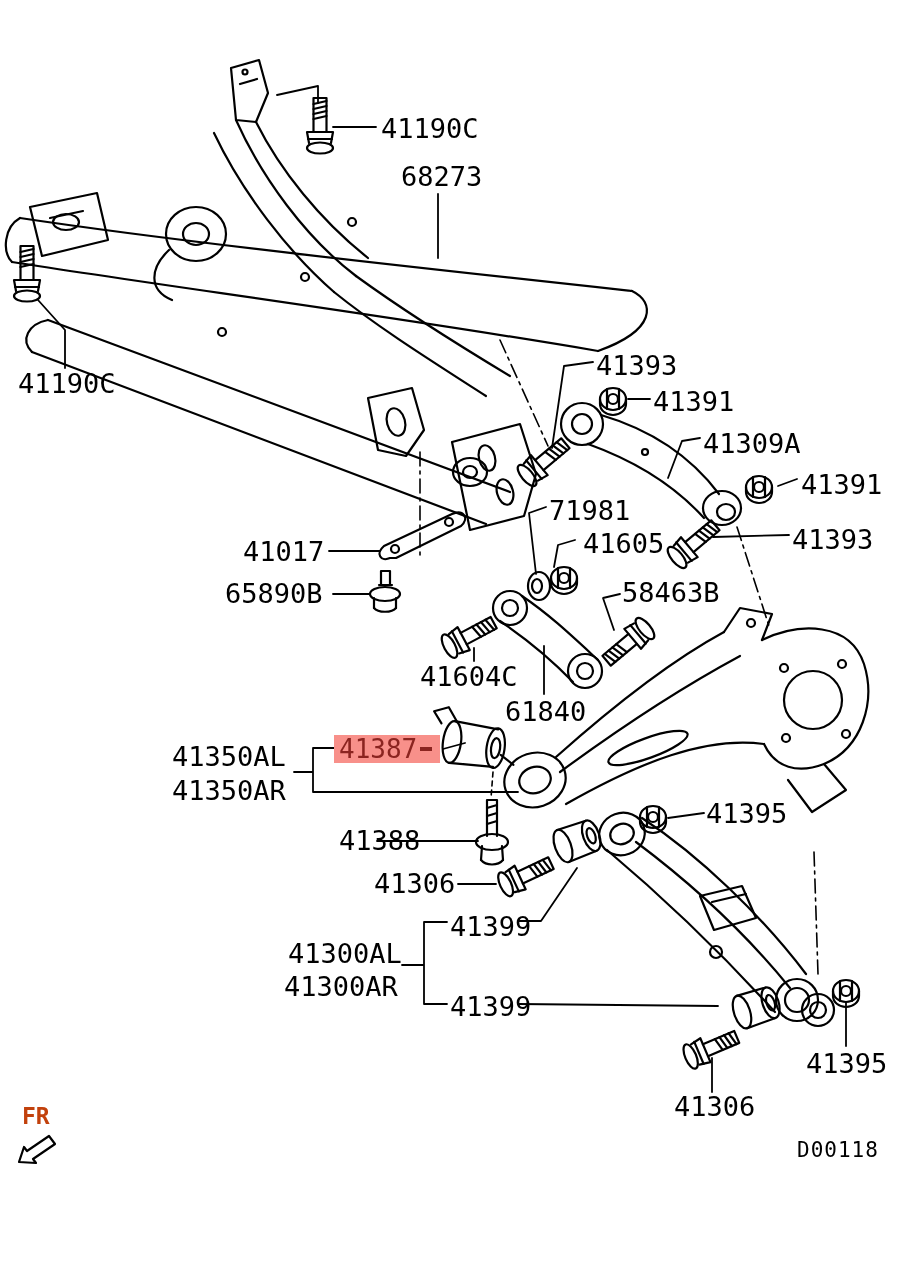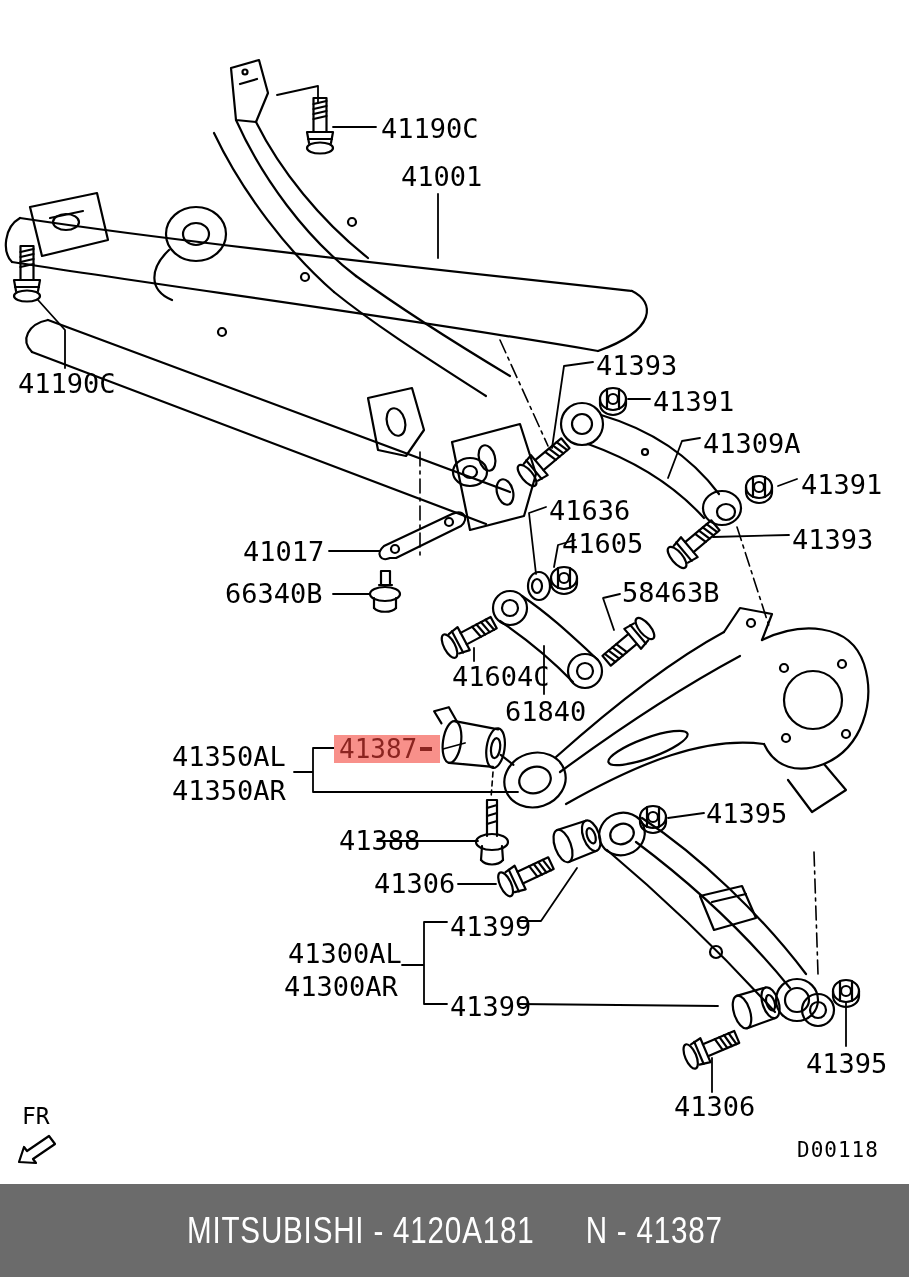--- a/index.html
+++ b/index.html
@@ -5,21 +5,21 @@
   html,body{margin:0;padding:0;background:#fff;}
   .stage{position:relative;width:909px;height:1277px;background:#fff;overflow:hidden;
          font-family:"DejaVu Sans Mono",monospace;}
   .art{position:absolute;left:0;top:0;}
   .part-label{position:absolute;font-size:27px;line-height:1;color:#000;white-space:nowrap;
               font-family:"DejaVu Sans Mono",monospace;}
   .hl-box{position:absolute;left:334px;top:735px;width:106px;height:28px;
           background:#F8908A;display:flex;align-items:center;}
   .hl-box .hl-text{font-size:26px;line-height:28px;color:#8B2420;margin-left:5px;}
   .hl-dash{width:12px;height:4px;background:#8B2420;margin-left:3px;}
-  .fr-label{position:absolute;left:22px;top:1103px;font-size:23px;font-weight:normal;color:#000000;}
+  .fr-label{position:absolute;left:22px;top:1103px;font-size:23px;font-weight:bold;color:#c2410c;}
   .doc-code{position:absolute;left:797px;top:1138px;font-size:21px;color:#000;letter-spacing:1px;}
   .footer{position:absolute;left:0;top:1184px;width:909px;height:93px;background:#6B6B6B;
           display:flex;align-items:center;justify-content:center;}
   .footer-inner{display:flex;gap:64px;transform:scaleX(0.8);}
   .footer-inner span{color:#fff;font-size:37px;line-height:1;
           font-family:"Liberation Sans",sans-serif;letter-spacing:1px;white-space:nowrap;}
 </style>
 </head>
 <body>
 
@@ -223,33 +223,33 @@
         <path d="M814,852 L818,974"></path>
         <path d="M420,452 L420,560"></path>
       </g>
       <path d="M493,772 L491,798" stroke-width="1.6" stroke-dasharray="5 4"></path>
 
       <path d="M49,1136 L55,1144 L33,1159 L36,1163 L19,1162 L24,1147 L27,1151 Z"></path>
     </g>
   </svg>
 
   <div class="part-label" style="left:381px;top:115px">41190C</div>
-  <div class="part-label" style="left:401px;top:163px">41001</div>
+  <div class="part-label" style="left:401px;top:163px">68273</div>
   <div class="part-label" style="left:18px;top:370px">41190C</div>
   <div class="part-label" style="left:596px;top:352px">41393</div>
   <div class="part-label" style="left:653px;top:388px">41391</div>
   <div class="part-label" style="left:703px;top:430px">41309A</div>
   <div class="part-label" style="left:801px;top:471px">41391</div>
   <div class="part-label" style="left:792px;top:526px">41393</div>
-  <div class="part-label" style="left:549px;top:497px">41636</div>
-  <div class="part-label" style="left:562px;top:530px">41605</div>
+  <div class="part-label" style="left:549px;top:497px">71981</div>
+  <div class="part-label" style="left:583px;top:530px">41605</div>
   <div class="part-label" style="left:622px;top:579px">58463B</div>
   <div class="part-label" style="left:243px;top:538px">41017</div>
-  <div class="part-label" style="left:225px;top:580px">66340B</div>
-  <div class="part-label" style="left:452px;top:663px">41604C</div>
+  <div class="part-label" style="left:225px;top:580px">65890B</div>
+  <div class="part-label" style="left:420px;top:663px">41604C</div>
   <div class="part-label" style="left:505px;top:698px">61840</div>
   <div class="part-label" style="left:172px;top:743px">41350AL</div>
   <div class="part-label" style="left:172px;top:777px">41350AR</div>
 
   <div class="hl-box">
     <span class="hl-text">41387</span>
     <span class="hl-dash"></span>
   </div>
 
   <div class="part-label" style="left:339px;top:827px">41388</div>
@@ -258,20 +258,14 @@
   <div class="part-label" style="left:450px;top:913px">41399</div>
   <div class="part-label" style="left:288px;top:940px">41300AL</div>
   <div class="part-label" style="left:284px;top:973px">41300AR</div>
   <div class="part-label" style="left:450px;top:993px">41399</div>
   <div class="part-label" style="left:806px;top:1050px">41395</div>
   <div class="part-label" style="left:674px;top:1093px">41306</div>
 
   <div class="fr-label">FR</div>
   <div class="doc-code">D00118</div>
 
-  <div class="footer">
-    <div class="footer-inner">
-      <span>MITSUBISHI - 4120A181</span>
-      <span>N - 41387</span>
-    </div>
-  </div>
 
 </div>
 
 </body></html>

